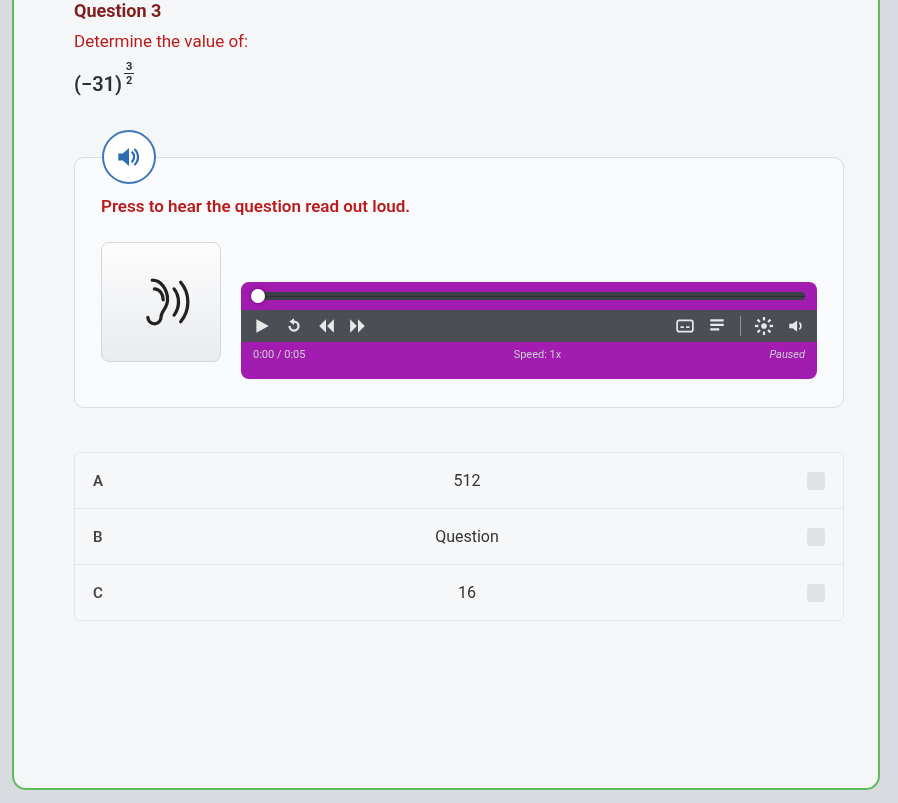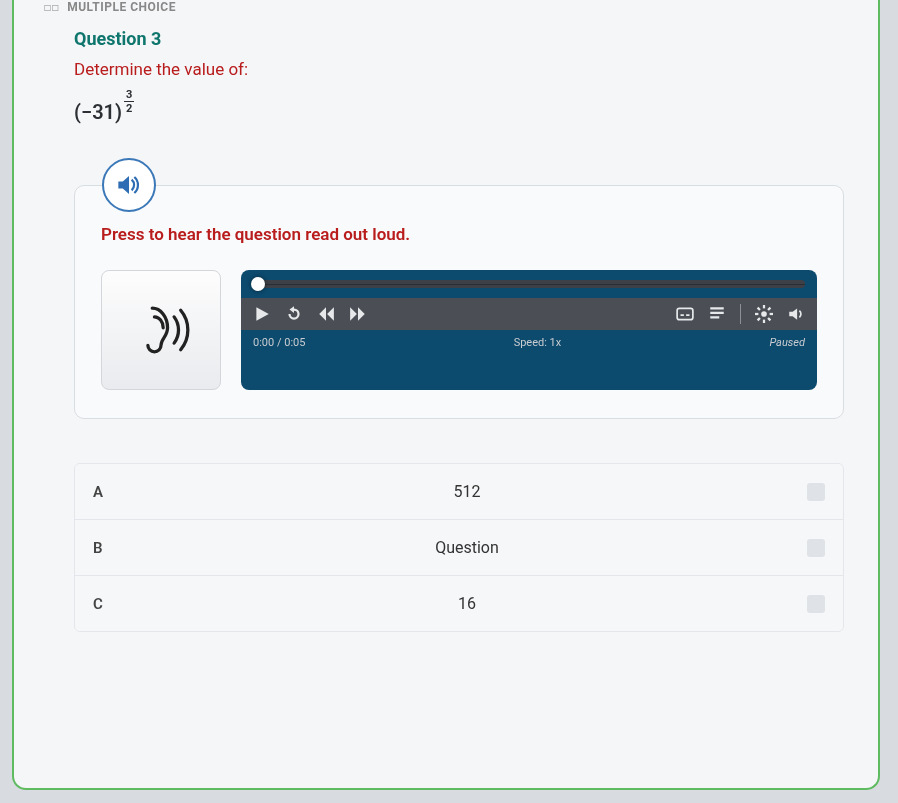--- a/index.html
+++ b/index.html
@@ -27,21 +27,21 @@
     font-weight: 700;
     letter-spacing: 0.5px;
     padding-top: 0;
     margin-left: -30px;
     margin-bottom: 14px;
     text-transform: uppercase;
   }
   .qtitle {
     font-weight: 700;
     font-size: 18px;
-    color: #0f766e;
+    color: #7f1d1d;
     margin-bottom: 10px;
   }
   .prompt {
     font-size: 17px;
     color: #b91c1c;
     margin-bottom: 20px;
   }
   .expr {
     font-size: 20px;
     color: #2c2f33;
@@ -95,26 +95,27 @@
     width: 120px; height: 120px;
     background: linear-gradient(#fdfdfd,#e9ebee);
     border: 1px solid #d3d7db;
     border-radius: 8px;
     display: flex; align-items: center; justify-content: center;
     flex-shrink: 0;
   }
   .ear-tile svg { width: 70px; height: 70px; }
   .player {
     flex: 1;
-    background: #0c4a6e;
+    background: #a21caf;
     border-radius: 8px;
     padding: 10px 12px 18px 12px;
     display: flex; flex-direction: column;
     color: #ddd;
     min-width: 0;
+    margin-top: 40px;
   }
   .track {
     height: 8px;
     background: #3d4147;
     border-radius: 4px;
     position: relative;
     margin-bottom: 10px;
   }
   .track .mid { position:absolute; left:0; right:0; top:50%; height:1px; background:#2a2d31; }
   .track .knob {
@@ -154,23 +155,20 @@
   .answer .text { flex:1; font-size:16px; color:#333;text-align:center; }
   .answer .box {
     width:18px; height:18px; border-radius:3px; background:#dfe3e7;
   }
 </style>
 </head>
 <body>
 
 <div class="page">
 
-  <div class="qtype">
-    <span style="font-family:monospace;">☐☐ </span><span>MULTIPLE CHOICE</span>
-  </div>
 
   <div class="qtitle">Question 3</div>
   <div class="prompt">Determine the value of:</div>
 
   <div class="expr">
     <span>(−31)</span>
     <span class="frac">
       <span class="num">3</span>
       <span class="den">2</span>
     </span>

